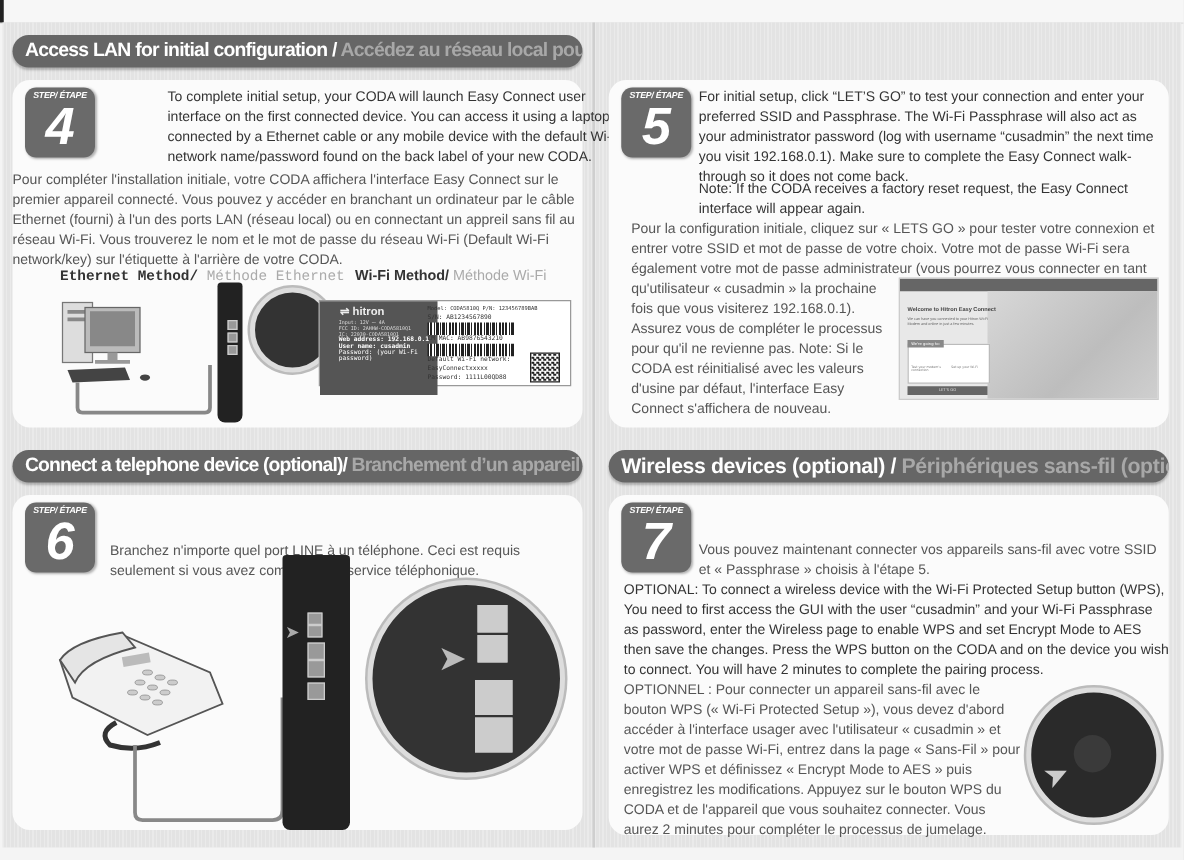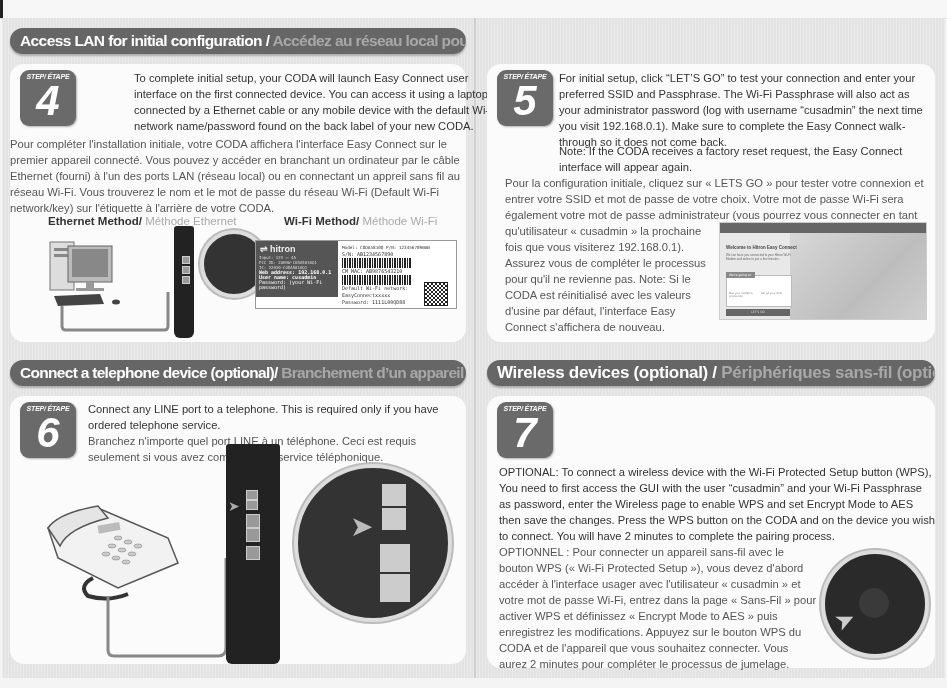--- a/index.html
+++ b/index.html
@@ -41,21 +41,21 @@
   <div class="hdr" style="top:0;width:456px;font-size:15.5px;letter-spacing:-.6px;">
     <span>Access LAN for initial configuration / </span><span class="fr">Accédez au réseau local pour configuration initiale</span>
   </div>
   <div class="card" style="top:36px;width:456px;height:278px;">
     <div class="badge" style="left:10px;top:6px;">
       <div class="lbl">STEP/ ÉTAPE</div>
       <div class="num">4</div>
     </div>
     <div class="txt" style="left:88px;top:6px;width:378px;margin-left:36px;">To complete initial setup, your CODA will launch Easy Connect user interface on the first connected device. You can access it using a laptop connected by a Ethernet cable or any mobile device with the default Wi-Fi network name/password found on the back label of your new CODA.</div>
     <div class="txt fr" style="left:0;top:72px;width:452px;">Pour compléter l'installation initiale, votre CODA affichera l'interface Easy Connect sur le premier appareil connecté. Vous pouvez y accéder en branchant un ordinateur par le câble Ethernet (fourni) à l'un des ports LAN (réseau local) ou en connectant un appreil sans fil au réseau Wi-Fi. Vous trouverez le nom et le mot de passe du réseau Wi-Fi (Default Wi-Fi network/key) sur l'étiquette à l'arrière de votre CODA.</div>
-    <div class="sub" style="left:38px;top:151px;">
+    <div class="sub" style="left:38px;top:151px;font-family:Liberation Mono, monospace;">
       <span>Ethernet Method/ </span><span class="frl">Méthode Ethernet</span>
     </div>
     <div class="sub" style="left:274px;top:151px;">
       <span>Wi-Fi Method/ </span><span class="frl">Méthode Wi-Fi</span>
     </div>
 
     <div style="position:absolute;left:30px;top:170px;width:200px;height:105px;">
       <svg width="200" height="105">
         <rect x="10" y="8" width="24" height="48" fill="#ddd" stroke="#777"></rect>
         <rect x="14" y="14" width="16" height="3" fill="#888"></rect>
@@ -69,21 +69,21 @@
         <path d="M22 72 L22 92 Q22 96 26 96 L124 96 Q128 96 128 92 L128 58" stroke="#888" stroke-width="3" fill="none"></path>
       </svg>
       <div class="router" style="left:134px;top:-8px;width:20px;height:112px;"></div>
       <div class="port" style="left:142px;top:22px;width:6px;height:6px;"></div>
       <div class="port" style="left:142px;top:32px;width:6px;height:6px;"></div>
       <div class="port" style="left:142px;top:42px;width:6px;height:6px;"></div>
       <div class="circle" style="left:160px;top:-4px;width:60px;height:60px;"></div>
     </div>
 
     <div class="label-box" style="left:245px;top:176px;width:200px;height:67px;">
-      <div style="position:absolute;left:0;top:0;width:82px;height:56px;background:#555;color:#eee;">
+      <div style="position:absolute;left:0;top:0;width:82px;height:75px;background:#555;color:#eee;padding-left:12px;">
         <div style="font-size:9px;font-weight:bold;padding:3px 4px 1px;font-family:'Liberation Sans',sans-serif;">⇌ <span>hitron</span></div>
         <div class="mono" style="color:#ddd;padding:0 3px;font-size:4px;line-height:5px;">
           <div>Input: 12V ⎓ 4A</div>
           <div>FCC ID: 2AHHW-CODA5810Q1</div>
           <div>IC: 22030-CODA5810Q1</div>
           <div style="font-size:5px;font-weight:bold;color:#fff;">Web address: 192.168.0.1</div>
           <div style="font-size:5px;font-weight:bold;color:#fff;">User name: cusadmin</div>
           <div style="font-size:5px;color:#fff;">Password: (your Wi-Fi password)</div>
         </div>
       </div>
@@ -130,21 +130,20 @@
 
 <div class="panel" style="left:10px;top:360px;height:320px;">
   <div class="hdr" style="top:0;width:456px;font-size:15.5px;letter-spacing:-.7px;">
     <span>Connect a telephone device (optional)/ </span><span class="fr">Branchement d’un appareil téléphonique (optionnel)</span>
   </div>
   <div class="card" style="top:36px;width:456px;height:268px;">
     <div class="badge" style="left:10px;top:6px;">
       <div class="lbl">STEP/ ÉTAPE</div>
       <div class="num">6</div>
     </div>
-    <div class="txt" style="left:78px;top:5px;width:370px;">Connect any LINE port to a telephone. This is required only if you have ordered telephone service.</div>
     <div class="txt fr" style="left:78px;top:37px;width:340px;">Branchez n'importe quel port LINE à un téléphone. Ceci est requis seulement si vous avez commandé le service téléphonique.</div>
 
     <div style="position:absolute;left:28px;top:72px;width:420px;height:196px;">
       <svg width="200" height="196">
         <polygon points="10,60 60,40 130,70 140,95 80,120 20,90" fill="#f2f2f2" stroke="#555" stroke-width="1.5"></polygon>
         <path d="M10 60 Q20 45 60 38 L70 50 Q30 60 22 78 Z" fill="#e5e5e5" stroke="#555" stroke-width="1.5"></path>
         <rect x="60" y="56" width="22" height="8" fill="#bbb" transform="rotate(-10 70 60)"></rect>
         <g fill="#ccc" stroke="#777" stroke-width=".5">
           <ellipse cx="80" cy="70" rx="4" ry="2"></ellipse>
             <ellipse cx="90" cy="74" rx="4" ry="2"></ellipse>
@@ -179,20 +178,21 @@
 
 <div class="panel" style="left:487px;top:360px;height:320px;">
   <div class="hdr" style="top:0;width:448px;font-size:17px;letter-spacing:-.3px;">
     <span>Wireless devices (optional) / </span><span class="fr">Périphériques sans-fil (optionnel)</span>
   </div>
   <div class="card" style="top:36px;width:448px;height:272px;">
     <div class="badge" style="left:10px;top:6px;">
       <div class="lbl">STEP/ ÉTAPE</div>
       <div class="num">7</div>
     </div>
+    <div class="txt fr" style="left:72px;top:36px;width:370px;">Vous pouvez maintenant connecter vos appareils sans-fil avec votre SSID et « Passphrase » choisis à l'étape 5.</div>
     <div class="txt" style="left:12px;top:68px;width:436px;">OPTIONAL: To connect a wireless device with the Wi-Fi Protected Setup button (WPS), You need to first access the GUI with the user “cusadmin” and your Wi-Fi Passphrase as password, enter the Wireless page to enable WPS and set Encrypt Mode to AES then save the changes. Press the WPS button on the CODA and on the device you wish to connect. You will have 2 minutes to complete the pairing process.</div>
     <div class="txt fr" style="left:12px;top:148px;width:320px;">OPTIONNEL : Pour connecter un appareil sans-fil avec le bouton WPS (« Wi-Fi Protected Setup »), vous devez d'abord accéder à l'interface usager avec l'utilisateur « cusadmin » et votre mot de passe Wi-Fi, entrez dans la page « Sans-Fil » pour activer WPS et définissez « Encrypt Mode to AES » puis enregistrez les modifications. Appuyez sur le bouton WPS du CODA et de l'appareil que vous souhaitez connecter. Vous aurez 2 minutes pour compléter le processus de jumelage.</div>
     <div class="circle" style="left:334px;top:154px;width:100px;height:100px;background:#2a2a2a;">
       <div style="position:absolute;left:34px;top:34px;width:30px;height:30px;border-radius:50%;background:#3a3a3a;"></div>
       <div style="position:absolute;left:10px;top:52px;font-size:24px;color:#ccc;transform:rotate(-25deg);">➤</div>
     </div>
   </div>
 </div>
 
 </body></html>

